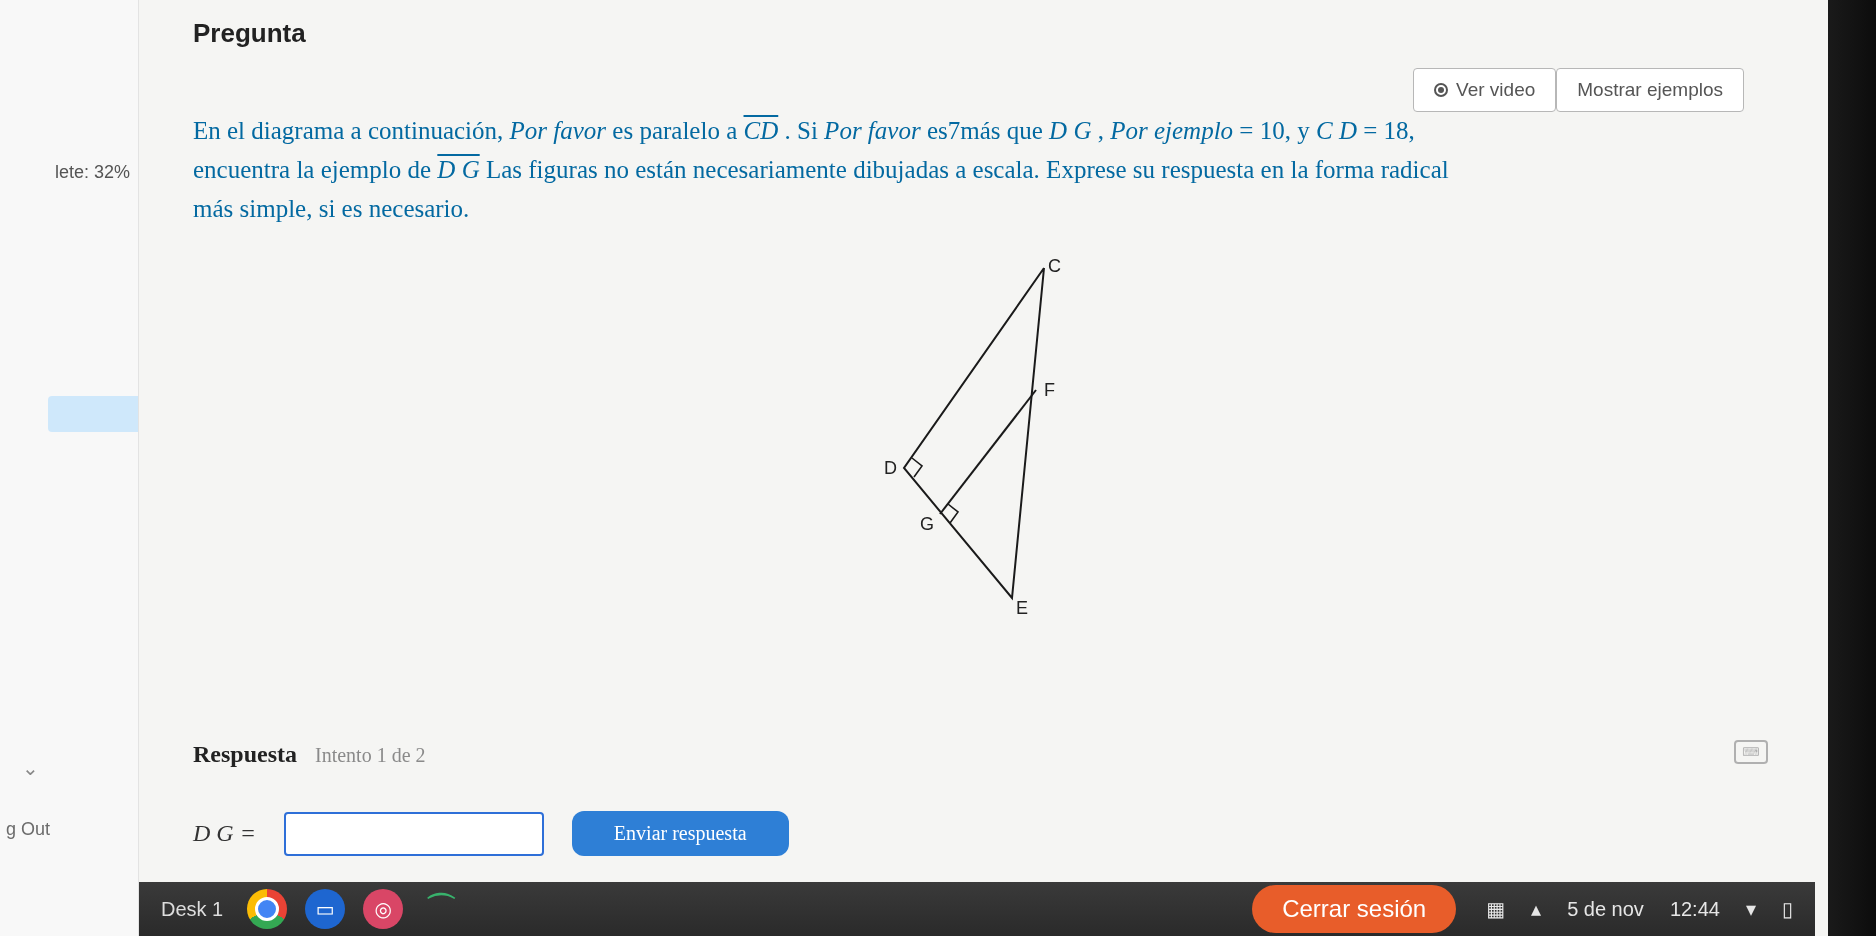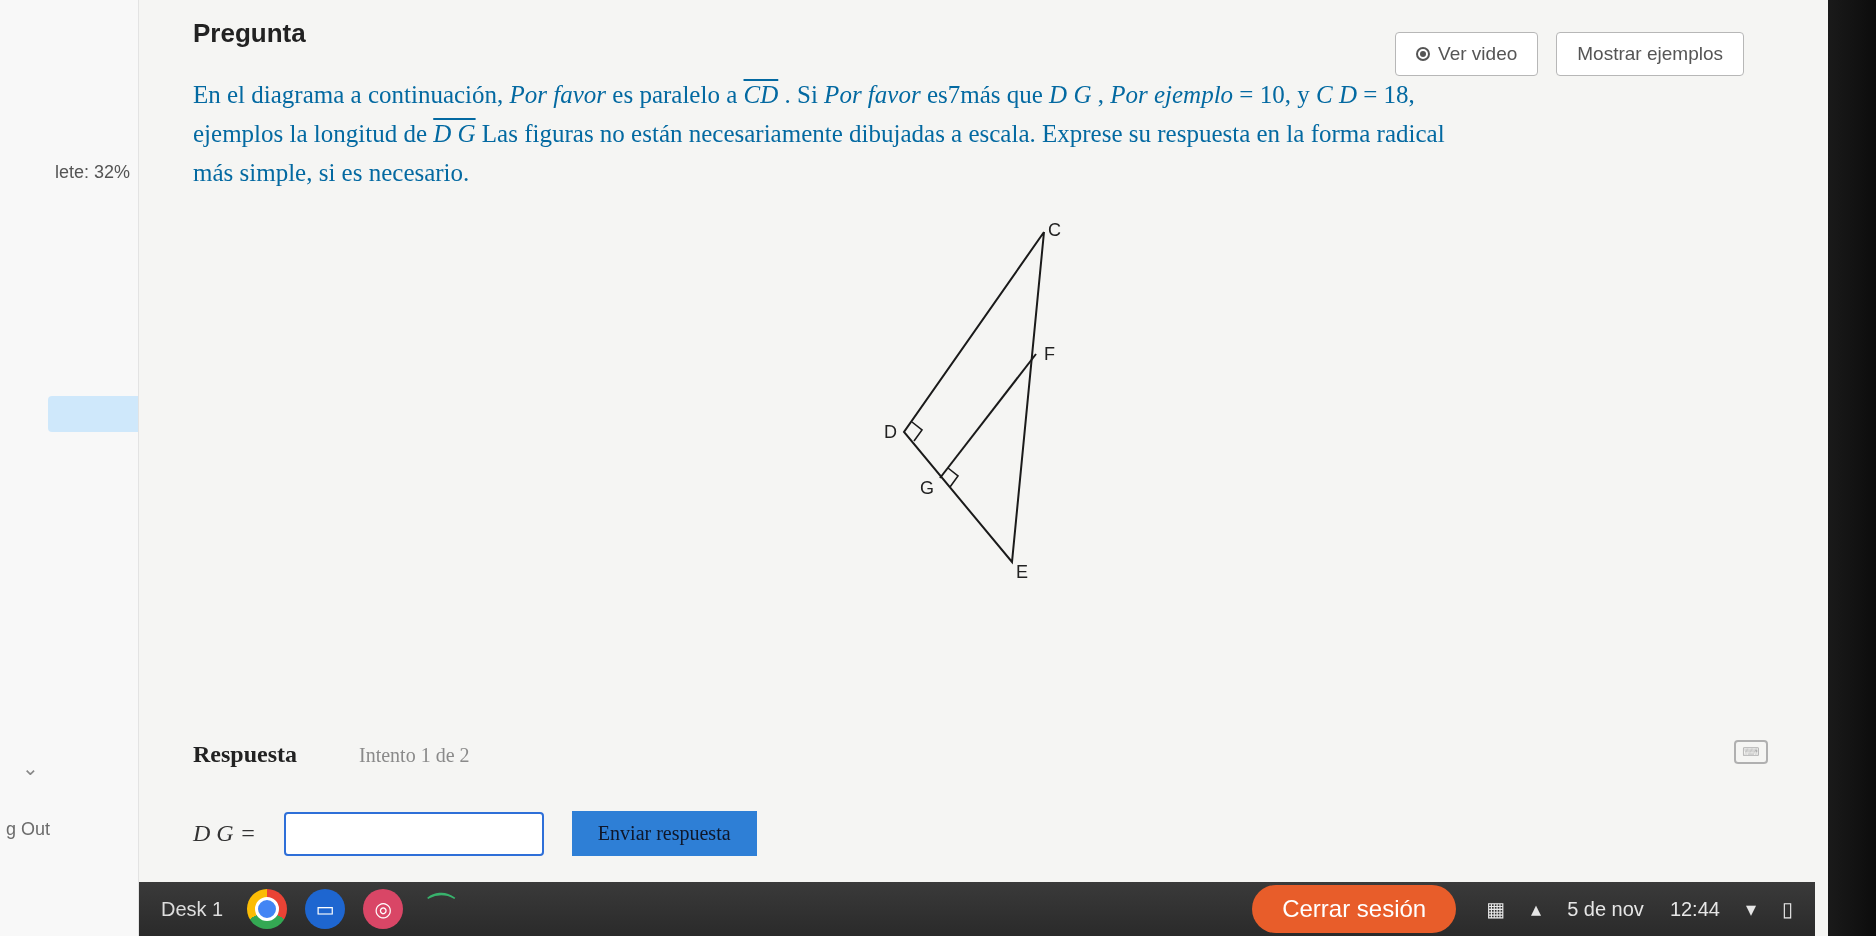--- a/index.html
+++ b/index.html
@@ -8,41 +8,41 @@
   .left-rail { width: 139px; height: 100%; background: #f8f8f8; border-right: 1px solid #e3e3e3; position: relative; }
   .progress-label { position: absolute; top: 162px; right: 8px; font-size: 18px; color: #555; }
   .blue-stub { position: absolute; top: 396px; right: 0; width: 90px; height: 36px; background: #cfe8fb; border-radius: 4px 0 0 4px; }
   .logout-stub { position: absolute; bottom: 96px; left: 6px; font-size: 18px; color: #6b6b6b; }
   .caret-stub { position: absolute; bottom: 156px; left: 22px; font-size: 20px; color: #888; }
 
   .main { flex: 1; height: 100%; background: #f5f5f3; position: relative; padding: 12px 54px 0 54px; }
 
   .q-header { display: flex; align-items: flex-start; justify-content: space-between; }
   .q-title { font-size: 26px; font-weight: 700; color: #222; padding-top: 6px; }
-  .head-buttons { display: flex; gap: 18px; margin-top: 20px; margin-right: 30px; }
+  .head-buttons { display: flex; margin-top: 56px; margin-right: 30px; }
   .btn { border: 1px solid #b7b7b7; background: #fff; color: #555; font-size: 19px; padding: 10px 20px; border-radius: 4px; display: flex; align-items: center; gap: 8px; cursor: pointer; }
   .btn .dot { width: 14px; height:14px; border:2px solid #555; border-radius:50%; display:inline-flex; align-items:center; justify-content:center;}
   .btn .dot::after{content:"";width:6px;height:6px;background:#555;border-radius:50%;}
 
   .q-body { font-size: 25px; color: #0369a1; line-height: 1.55; max-width: 1460px; font-family: Georgia, "Times New Roman", serif; }
   .q-body .it { font-style: italic; }
   .overline { text-decoration: overline; }
 
   .figure-wrap { width: 100%; display:flex; justify-content:center; margin-top: 30px; }
   .figure { width: 260px; height: 360px; position: relative; }
 
   .ans-row { position: absolute; left: 54px; bottom: 168px; display:flex; align-items: baseline; gap: 18px; }
   .ans-label { font-size: 24px; font-weight: 700; color: #222; font-family: Georgia, serif;}
-  .ans-attempt { font-size: 20px; color: #8a8a8a; font-family: Georgia, serif; margin-left: 44px;}
+  .ans-attempt { font-size: 20px; color: #8a8a8a; font-family: Georgia, serif;}
   .keyb-stub { position:absolute; right: 60px; bottom: 172px; width:34px; height:24px; border:2px solid #b0b0b0; border-radius:4px; display:flex; align-items:center; justify-content:center; color:#b0b0b0; font-size:12px;}
 
   .input-row { position:absolute; left: 54px; bottom: 80px; display:flex; align-items:center; gap: 28px; }
   .dg-label { font-size: 24px; font-style: italic; color:#333; font-family: Georgia, serif;}
   .dg-input { width: 260px; height: 44px; border: 2px solid #2e6fd8; border-radius: 4px; background:#fff; font-size:20px; padding: 0 10px; }
-  .submit-btn { background: #2e7fd6; color:#0f172a; border:none; font-size:20px; padding: 11px 26px; border-radius:0; cursor:pointer; font-family: Georgia, serif;}
+  .submit-btn { background: #2e7fd6; color:#ffffff; border:none; font-size:20px; padding: 11px 42px; border-radius:12px; cursor:pointer; font-family: Georgia, serif;}
 
   .taskbar { position:absolute; left:0; right:13px; bottom:0; height:54px; background: linear-gradient(#3a3a3a,#2a2a2a); display:flex; align-items:center; color:#e6e6e6; font-size:20px; padding: 0 22px; }
   .taskbar .desk { color:#ddd; margin-right: 24px; }
   .tb-icons { display:flex; gap:18px; align-items:center; }
   .tb-circ { width:40px; height:40px; border-radius:50%; display:flex; align-items:center; justify-content:center; background:#fff; }
   .chrome { background: conic-gradient(#ea4335 0 120deg,#34a853 120deg 240deg,#fbbc05 240deg 360deg); position:relative;}
   .chrome::after{content:"";position:absolute;width:18px;height:18px;background:#4285f4;border:3px solid #fff;border-radius:50%;}
   .blue-sq{width:40px;height:40px;border-radius:50%;background:#1e66d0;display:flex;align-items:center;justify-content:center;color:#fff;}
   .pink-sq{width:40px;height:40px;border-radius:50%;background:#d94666;display:flex;align-items:center;justify-content:center;color:#fff;}
   .green-arc{width:40px;height:40px;display:flex;align-items:center;justify-content:center;color:#38b26c;font-size:32px;font-weight:bold;}
@@ -85,21 +85,21 @@
       <span class="overline it">CD</span>
       <span>. Si</span>
       <span class="it">Por favor</span>
       <span>es7más que</span>
       <span class="it">D G</span>
       <span>,</span>
       <span class="it">Por ejemplo</span>
       <span> =  10, y</span>
       <span class="it">C D</span>
       <span> =  18,</span><br>
-      <span>ejemplos la longitud de </span>
+      <span>encuentra la ejemplo de </span>
       <span class="overline it">D G</span>
       <span>Las figuras no están necesariamente dibujadas a escala. Exprese su respuesta en la forma radical</span><br>
       <span>más simple, si es necesario.</span>
     </div>
 
     <div class="figure-wrap">
       <div class="figure">
         <svg viewBox="0 0 260 360" width="260" height="360">
 
           <polyline points="190,10 50,210 158,340 190,10" fill="none" stroke="#1a1a1a" stroke-width="2"></polyline>

